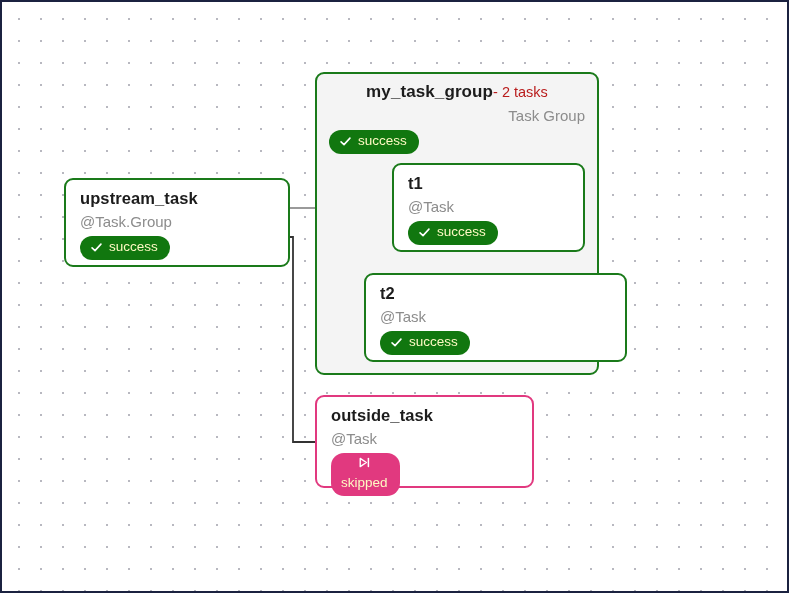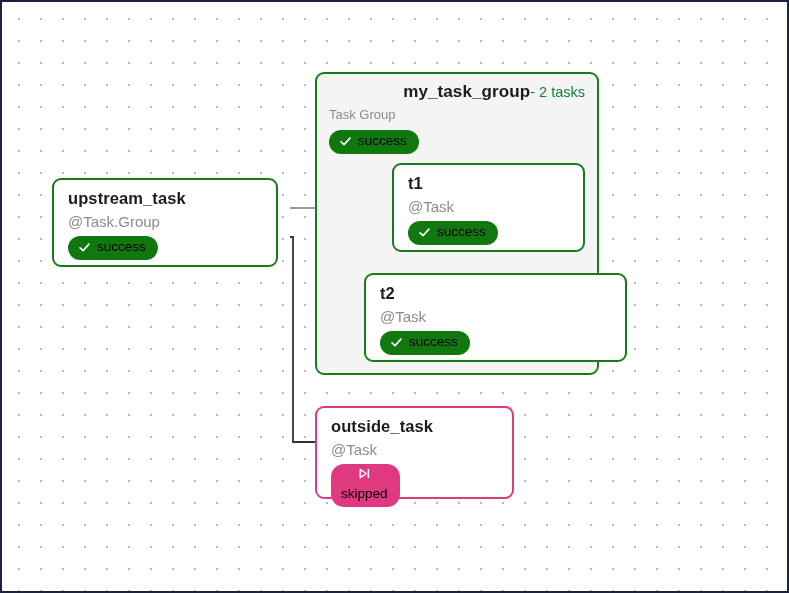--- a/index.html
+++ b/index.html
@@ -39,38 +39,39 @@
   }
   .group-head {
     position: absolute;
     left: 12px;
     top: 8px;
     right: 12px;
   }
   .group-title-row {
     display: flex;
     align-items: baseline;
-    justify-content: flex-end;
+    justify-content: center;
   }
   .group-title {
     font-size: 17px;
     font-weight: bold;
     color: #1c1c1c;
     letter-spacing: 0.1px;
   }
   .group-count {
     font-size: 14.5px;
-    color: #15803d;
+    color: #b91c1c;
     font-weight: normal;
     white-space: nowrap;
   }
   .group-sub {
     margin-top: 5px;
-    font-size: 13px;
+    font-size: 15px;
     color: #8c8c8c;
+    text-align: right;
   }
 
   
   .node {
     position: absolute;
     box-sizing: border-box;
     background: #ffffff;
     border-radius: 9px;
   }
   .node.green { border: 2px solid #1a7a1a; }
@@ -95,21 +96,21 @@
   }
 
   
   .badge {
     display: inline-flex;
     align-items: center;
     gap: 6px;
     border-radius: 13px;
     padding: 3px 12px 4px 10px;
     font-size: 13.5px;
-    color: #000000;
+    color: #fef9c3;
     line-height: 1.25;
     white-space: nowrap;
   }
   .badge.success { background: #11770f; }
   .badge.skipped { background: #e1397f; flex-direction: column; }
   .badge .glyph {
     display: inline-flex;
     width: 13px;
     height: 13px;
     align-items: center;
@@ -159,21 +160,21 @@
         <span class="glyph">
           <svg width="13" height="13" viewBox="0 0 14 14">
             <path d="M2.2 7.4 L5.4 10.4 L11.8 3.4" fill="none" stroke="#ffffff" stroke-width="1.7" stroke-linecap="round" stroke-linejoin="round"></path>
           </svg>
         </span>
         <span>success</span>
       </span>
     </div>
   </div>
 
-  <div class="node green" style="left:50px; top:176px; width:226px; height:89px;">
+  <div class="node green" style="left:62px; top:176px; width:226px; height:89px;">
     <div class="node-title">upstream_task</div>
     <div class="node-sub">@Task.Group</div>
     <div class="node-badge">
       <span class="badge success">
         <span class="glyph">
           <svg width="13" height="13" viewBox="0 0 14 14">
             <path d="M2.2 7.4 L5.4 10.4 L11.8 3.4" fill="none" stroke="#ffffff" stroke-width="1.7" stroke-linecap="round" stroke-linejoin="round"></path>
           </svg>
         </span>
         <span>success</span>
@@ -204,21 +205,21 @@
         <span class="glyph">
           <svg width="13" height="13" viewBox="0 0 14 14">
             <path d="M2.2 7.4 L5.4 10.4 L11.8 3.4" fill="none" stroke="#ffffff" stroke-width="1.7" stroke-linecap="round" stroke-linejoin="round"></path>
           </svg>
         </span>
         <span>success</span>
       </span>
     </div>
   </div>
 
-  <div class="node pink" style="left:313px; top:404px; width:199px; height:93px;">
+  <div class="node pink" style="left:313px; top:393px; width:219px; height:93px;">
     <div class="node-title">outside_task</div>
     <div class="node-sub">@Task</div>
     <div class="node-badge">
       <span class="badge skipped">
         <span class="glyph">
           <svg width="13" height="13" viewBox="0 0 14 14">
             <path d="M2.4 2.6 L9.0 7.0 L2.4 11.4 Z" fill="none" stroke="#ffffff" stroke-width="1.5" stroke-linejoin="round"></path>
             <path d="M11.2 2.6 L11.2 11.4" fill="none" stroke="#ffffff" stroke-width="1.6" stroke-linecap="round"></path>
           </svg>
         </span>

